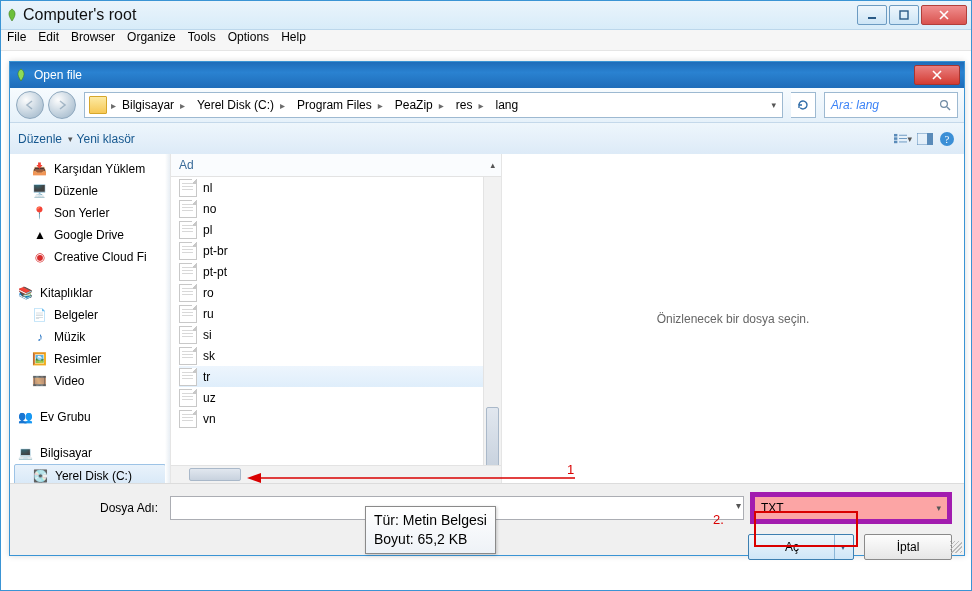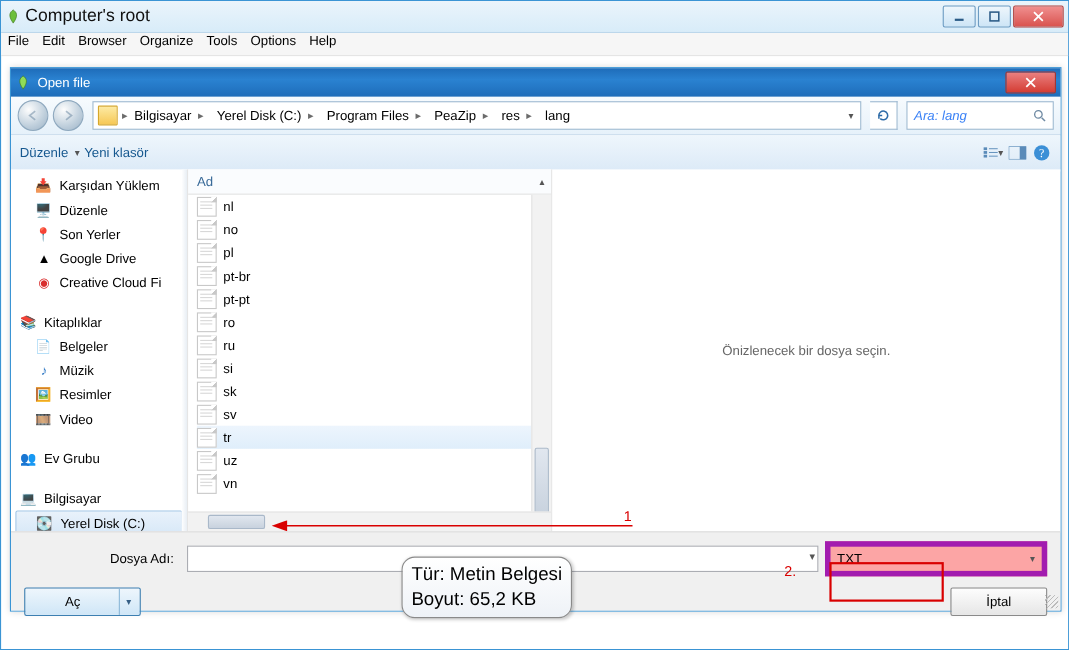--- a/index.html
+++ b/index.html
@@ -51,34 +51,34 @@
 .fl-row.sel{background:linear-gradient(#edf5fd,#dfeefb)}
 .file-ic{width:16px;height:16px;border:1px solid #c8c8c8;background:#fff;position:relative}
 .file-ic::before{content:"";position:absolute;right:-1px;top:-1px;width:5px;height:5px;background:linear-gradient(135deg,#fff 48%,#c8c8c8 50%)}
 .fl-lines{position:absolute;left:2px;top:3px;right:3px;height:1px;background:#d8d8d8;box-shadow:0 3px 0 #d8d8d8,0 6px 0 #d8d8d8}
 .vscroll{width:17px;border-left:1px solid #e3e3e3;background:#f2f2f2;position:relative}
 .vscroll .thumb{position:absolute;left:2px;right:2px;top:230px;height:60px;background:linear-gradient(#e1e7ef,#c8d2de);border:1px solid #a9b8c9;border-radius:2px}
 .hscroll{height:17px;border-top:1px solid #e3e3e3;background:#f2f2f2;position:relative}
 .hscroll .thumb{position:absolute;top:2px;bottom:2px;left:18px;width:50px;background:linear-gradient(#e1e7ef,#c8d2de);border:1px solid #a9b8c9;border-radius:2px}
 .preview-pane{flex:1.4;border-left:1px solid #e5e5e5;display:flex;align-items:center;justify-content:center;color:#666}
 
-.tooltip{position:absolute;left:355px;top:444px;border:1px solid #8a8a8a;background:linear-gradient(#ffffff,#eef2f7);padding:4px 8px;font-size:17px;border-radius:12px;box-shadow:1px 1px 3px rgba(0,0,0,.2);line-height:1.35}
+.tooltip{position:absolute;left:355px;top:444px;border:1px solid #8a8a8a;background:linear-gradient(#ffffff,#eef2f7);padding:4px 8px;font-size:14px;border-radius:0;box-shadow:1px 1px 3px rgba(0,0,0,.2);line-height:1.35}
 
 .ann-arrow{position:absolute;left:237px;top:410px;width:330px;height:10px;pointer-events:none}
 .ann-arrow svg{width:330px;height:10px}
 .ann-1{position:absolute;left:557px;top:400px;color:#d90000;font-size:13px;pointer-events:none}
 .ann-2{position:absolute;left:703px;bottom:28px;color:#d90000;font-size:13px;pointer-events:none}
 
 .dlg-foot{position:absolute;left:0;right:0;bottom:0;height:72px;background:#f0f0f0;border-top:1px solid #dcdcdc;padding:8px 12px;box-sizing:border-box}
 .foot-row1{display:flex;align-items:center;gap:6px;margin-bottom:10px}
 .foot-label{width:136px;text-align:right;padding-right:6px}
 .fn-input{flex:1;height:22px;border:1px solid #abadb3;background:#fff;padding:0 4px;position:relative}
 .fn-input .dd{position:absolute;right:2px;top:3px;color:#555;font-size:10px}
 .type-select{width:180px;height:22px;border:5px solid #a21caf;background:#fca5a5;display:flex;align-items:center;padding:0 6px;justify-content:space-between}
-.foot-row2{display:flex;justify-content:space-between;gap:10px;align-items:center}
+.foot-row2{display:flex;justify-content:flex-end;gap:10px;align-items:center}
 .btn{height:24px;min-width:86px;border:1px solid #8a8a8a;background:linear-gradient(#fdfdfd,#e6e6e6);border-radius:2px;display:flex;align-items:center;justify-content:center;cursor:default}
 .btn.open{border:1px solid #3c7fb1;background:linear-gradient(#eef6fc,#cfe6f7);position:relative;padding-right:18px}
 .btn.open .dd{position:absolute;right:2px;top:0;bottom:0;width:16px;border-left:1px solid #8bb7d8;display:flex;align-items:center;justify-content:center;font-size:9px;color:#355f86}
 .red-rect{position:absolute;border:2px solid #d90000;pointer-events:none}
 .grip{position:absolute;right:2px;bottom:2px;width:12px;height:12px;background:repeating-linear-gradient(135deg,#bbb 0 1px,transparent 1px 3px)}
 .chev-down{font-size:9px;color:#555}
 </style>
 </head>
 <body>
 
@@ -340,26 +340,20 @@
                   <span class="fl-lines"></span>
                 </span>
                 <span>si</span>
               </div>
               <div class="fl-row">
                 <span class="file-ic">
                   <span class="fl-lines"></span>
                 </span>
                 <span>sk</span>
               </div>
-              <div class="fl-row">
-                <span class="file-ic">
-                  <span class="fl-lines"></span>
-                </span>
-                <span>sv</span>
-              </div>
               <div class="fl-row sel">
                 <span class="file-ic">
                   <span class="fl-lines"></span>
                 </span>
                 <span>tr</span>
               </div>
               <div class="fl-row">
                 <span class="file-ic">
                   <span class="fl-lines"></span>
                 </span>

